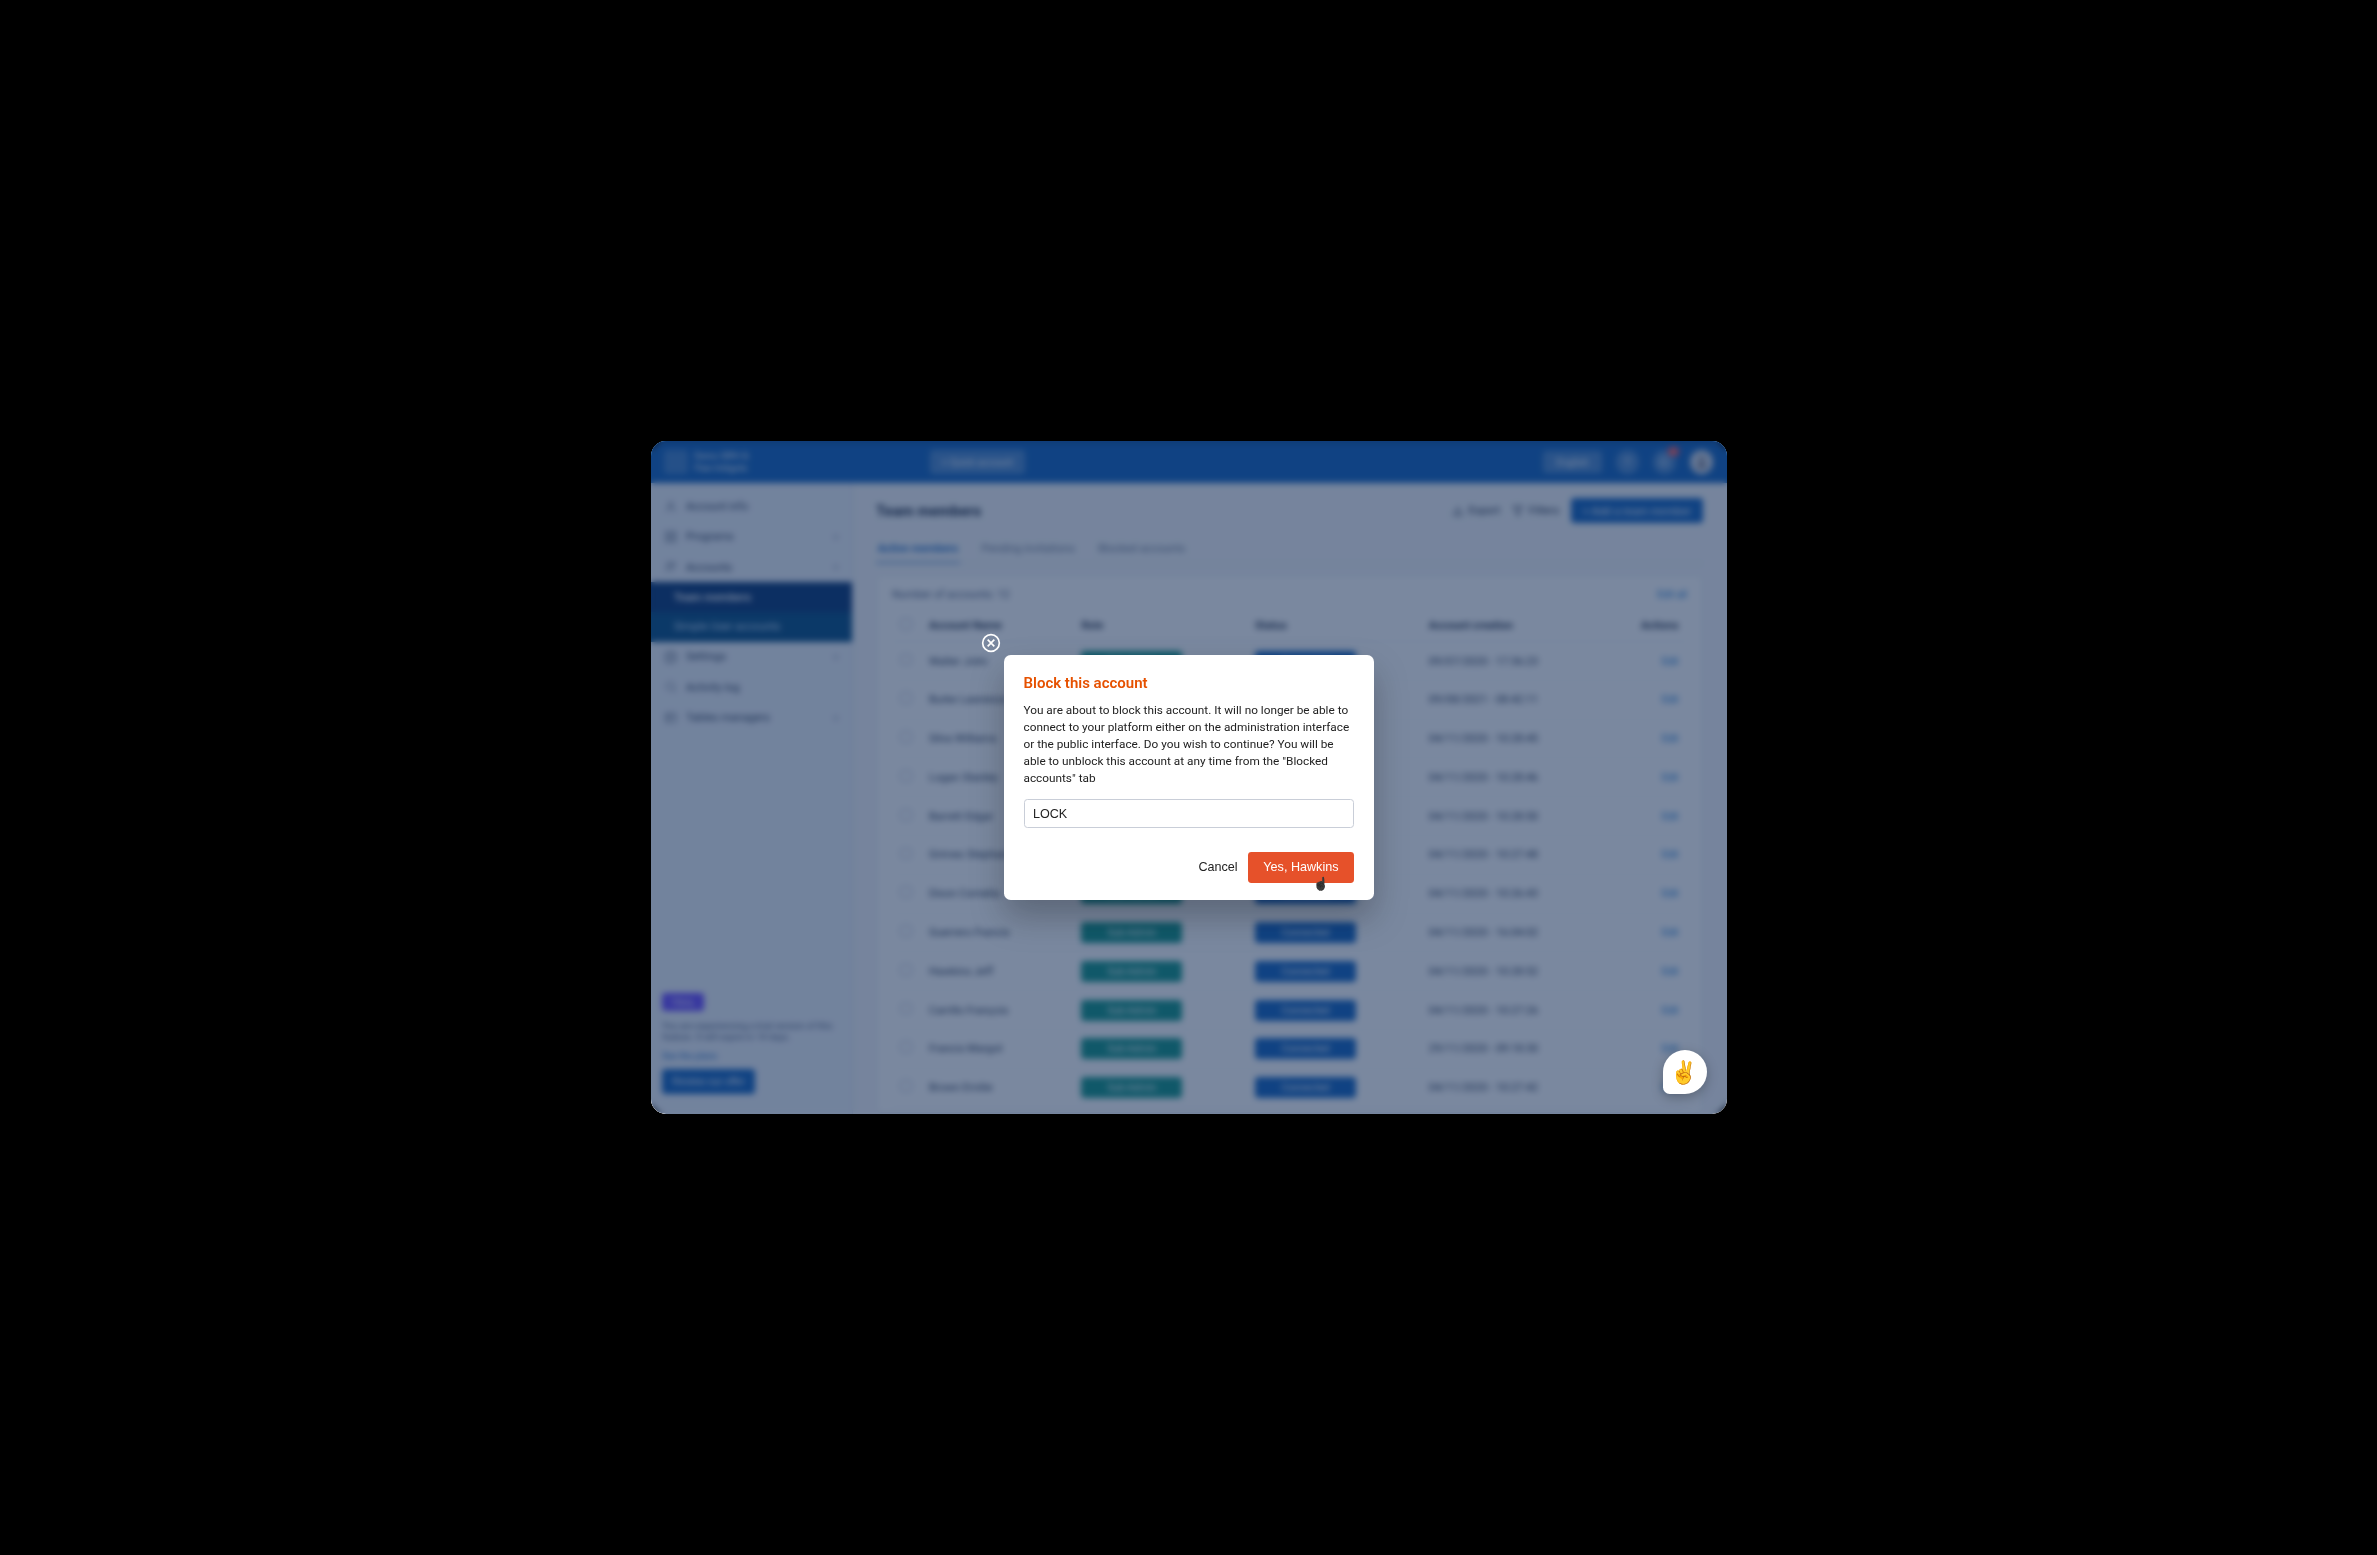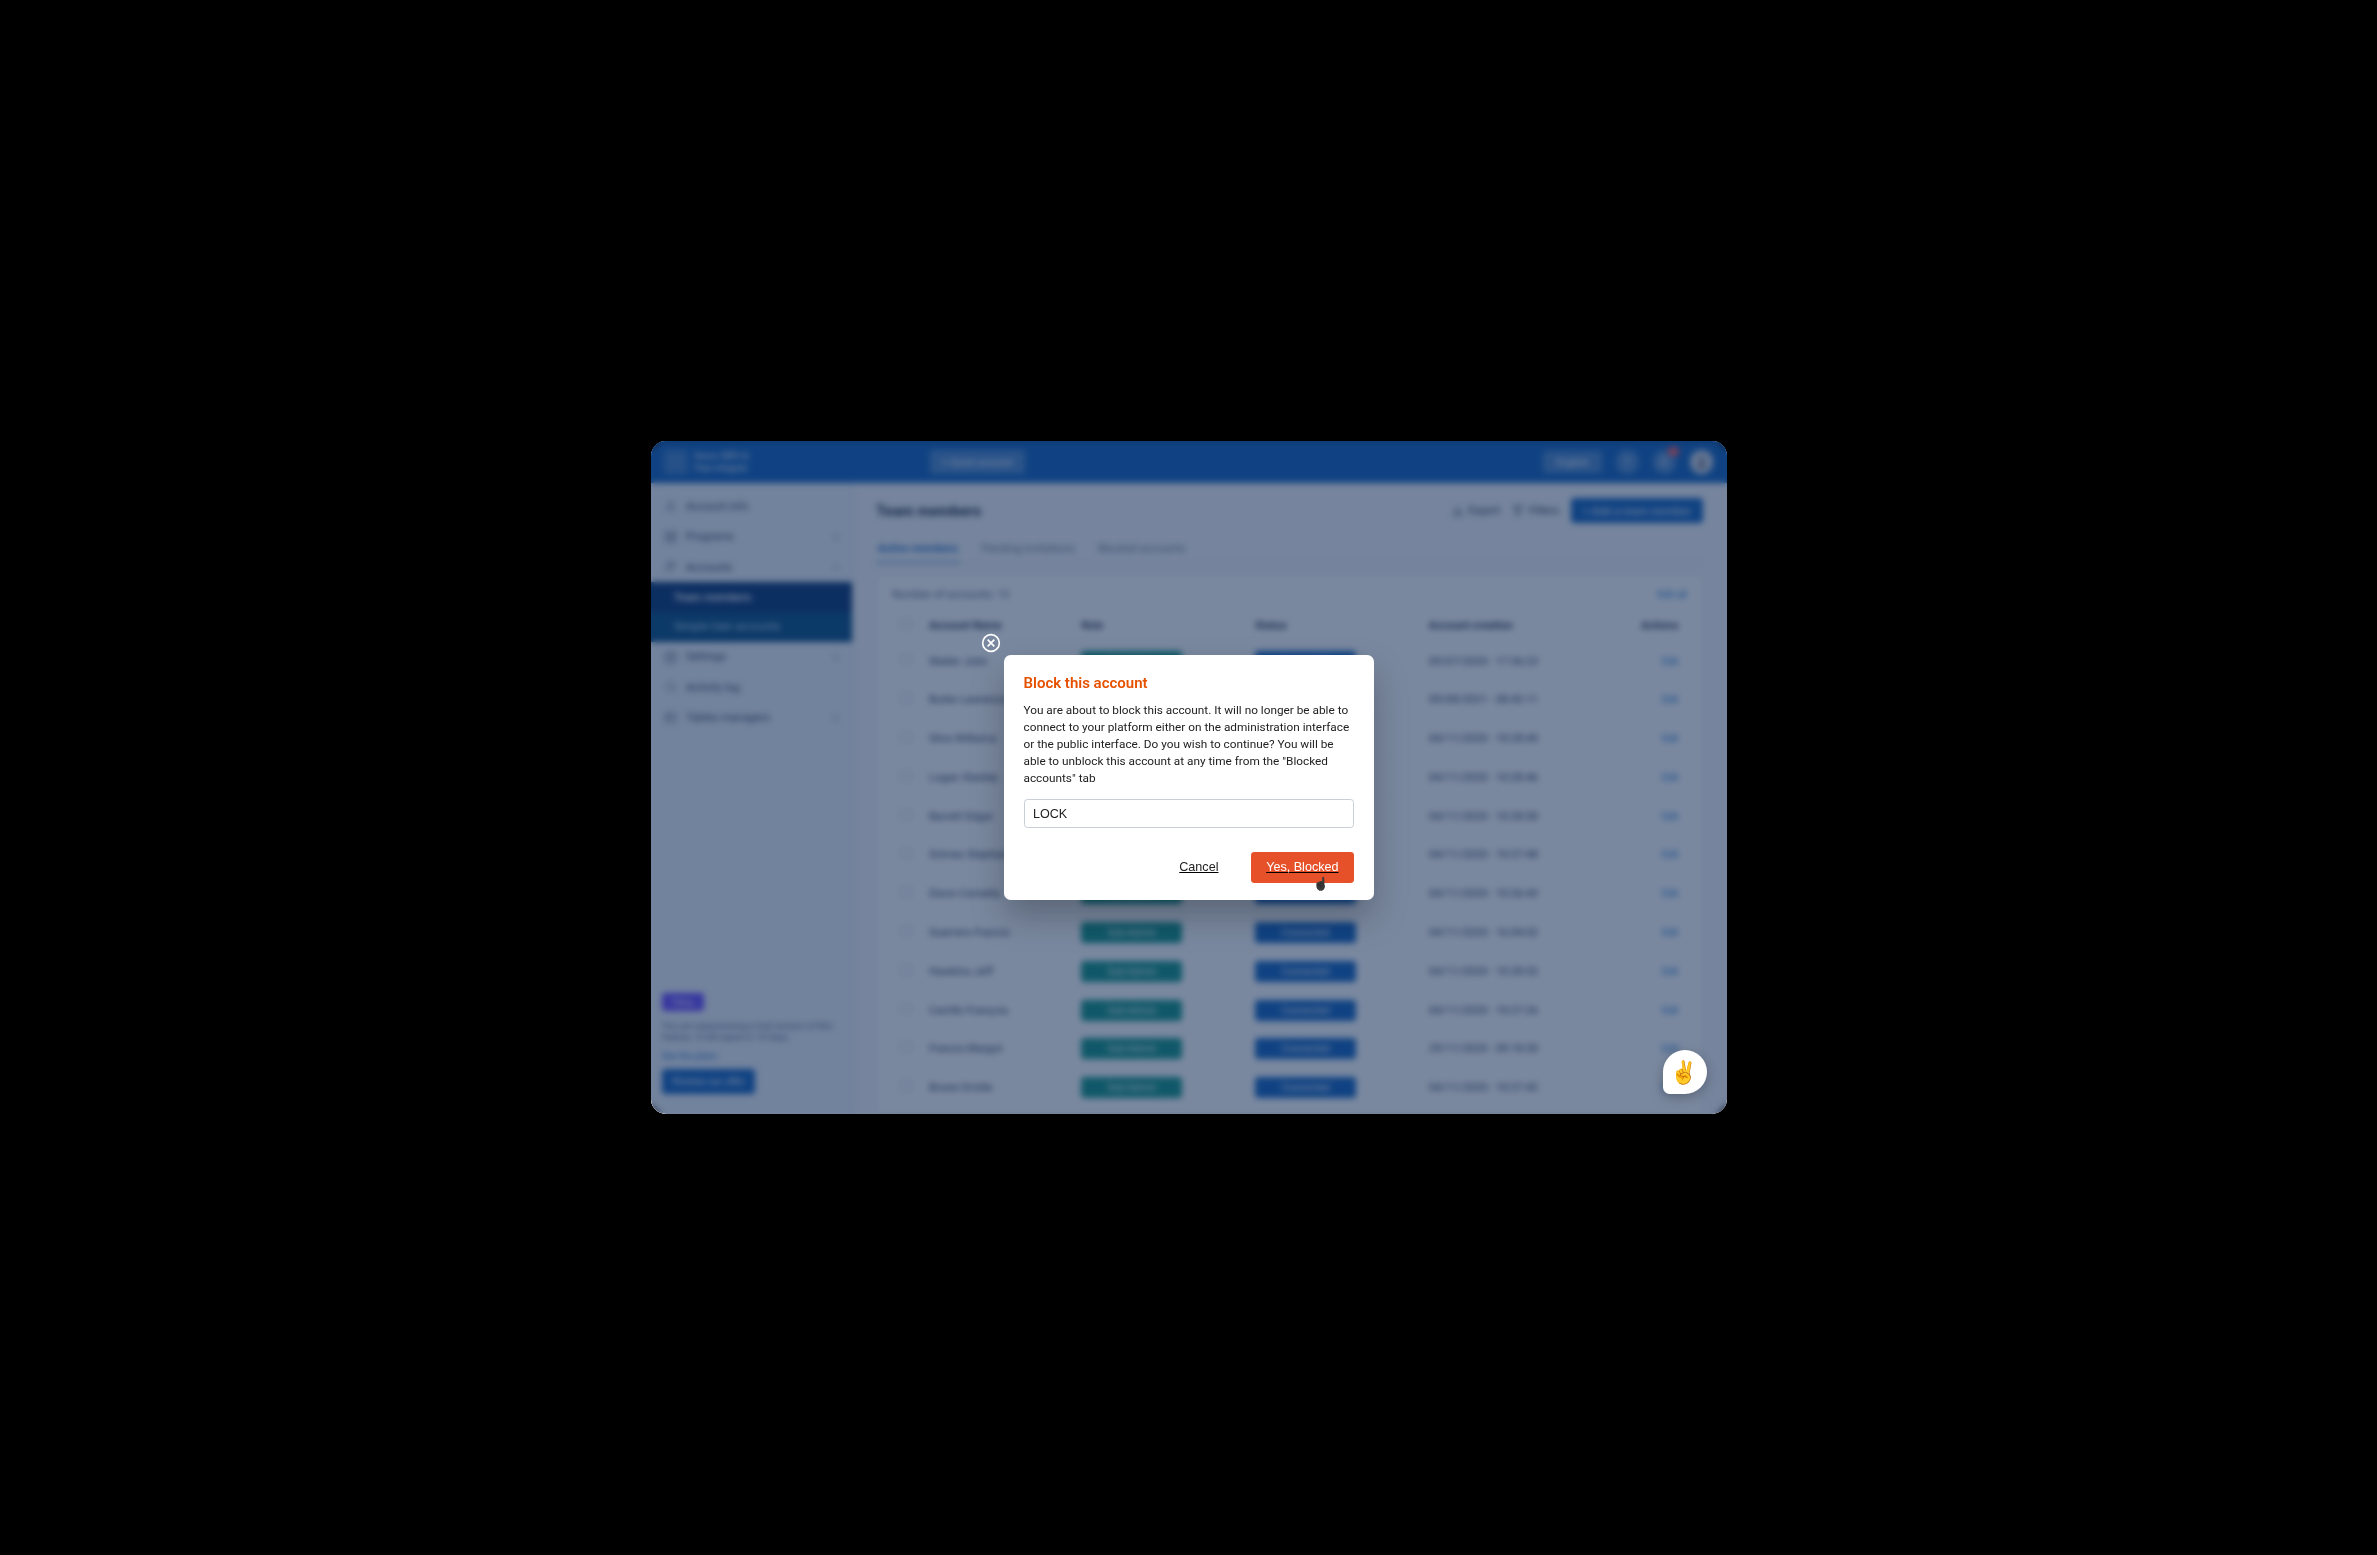--- a/index.html
+++ b/index.html
@@ -184,21 +184,21 @@
   }
   .modal h2 { color:#e65100; font-size:15px; font-weight:600; margin-bottom:10px; }
   .modal p  { font-size:11.8px; line-height:1.45; color:#222; margin-bottom:11.8px; }
   .modal .lockword { color:#e65100; }
   .modal input[type=text] {
     width:100%; padding:6.7px 8.4px;
     border:0.8px solid #c9ced8; border-radius:3.4px;
     font-size:12.6px; color:#222;
   }
   .modal-actions {
-    display:flex; justify-content:flex-end; gap:26px; margin-top:23.5px; align-items:center;text-decoration:underline;
+    display:flex; justify-content:flex-end; gap:4px; margin-top:23.5px; align-items:center;
   }
   .modal-actions .cancel { background:none; border:none; font-size:12.6px; color:#222; cursor:pointer; padding:6.7px 6.7px; }
   .modal-actions .confirm {
     background:#e6512a; color:#fff; border:none; border-radius:3.4px;
     padding:8.4px 15px; font-size:12.6px; cursor:pointer;
   }
   .close-x {
     position:absolute; top:-23.5px; left:-23.5px;
     width:22px; height:22px;
     display:flex; align-items:center; justify-content:center;
@@ -472,21 +472,21 @@
         <svg width="20" height="20" viewBox="0 0 24 24" fill="none" stroke-width="2">
           <circle cx="12" cy="12" r="10" stroke="#fff"></circle>
           <path d="M8 8l8 8M16 8l-8 8" stroke="#fff"></path>
         </svg>
       </div>
       <h2>Block this account</h2>
       <p>You are about to block this account. It will no longer be able to connect to your platform either on the administration interface or the public interface. Do you wish to continue? You will be able to unblock this account at any time from the "Blocked accounts" tab</p>
       <input type="text" value="LOCK" style="">
       <div class="modal-actions" style="position:relative">
         <button class="cancel">Cancel</button>
-        <button class="confirm">Yes, Blocked</button>
+        <button class="confirm">Yes, Hawkins</button>
         <div class="cursor-hand" style="position:absolute; right:25px; bottom:-8.4px;"></div>
       </div>
     </div>
   </div>
 
   <div class="fab">
     <span>✌️</span>
   </div>
 
 </div>

